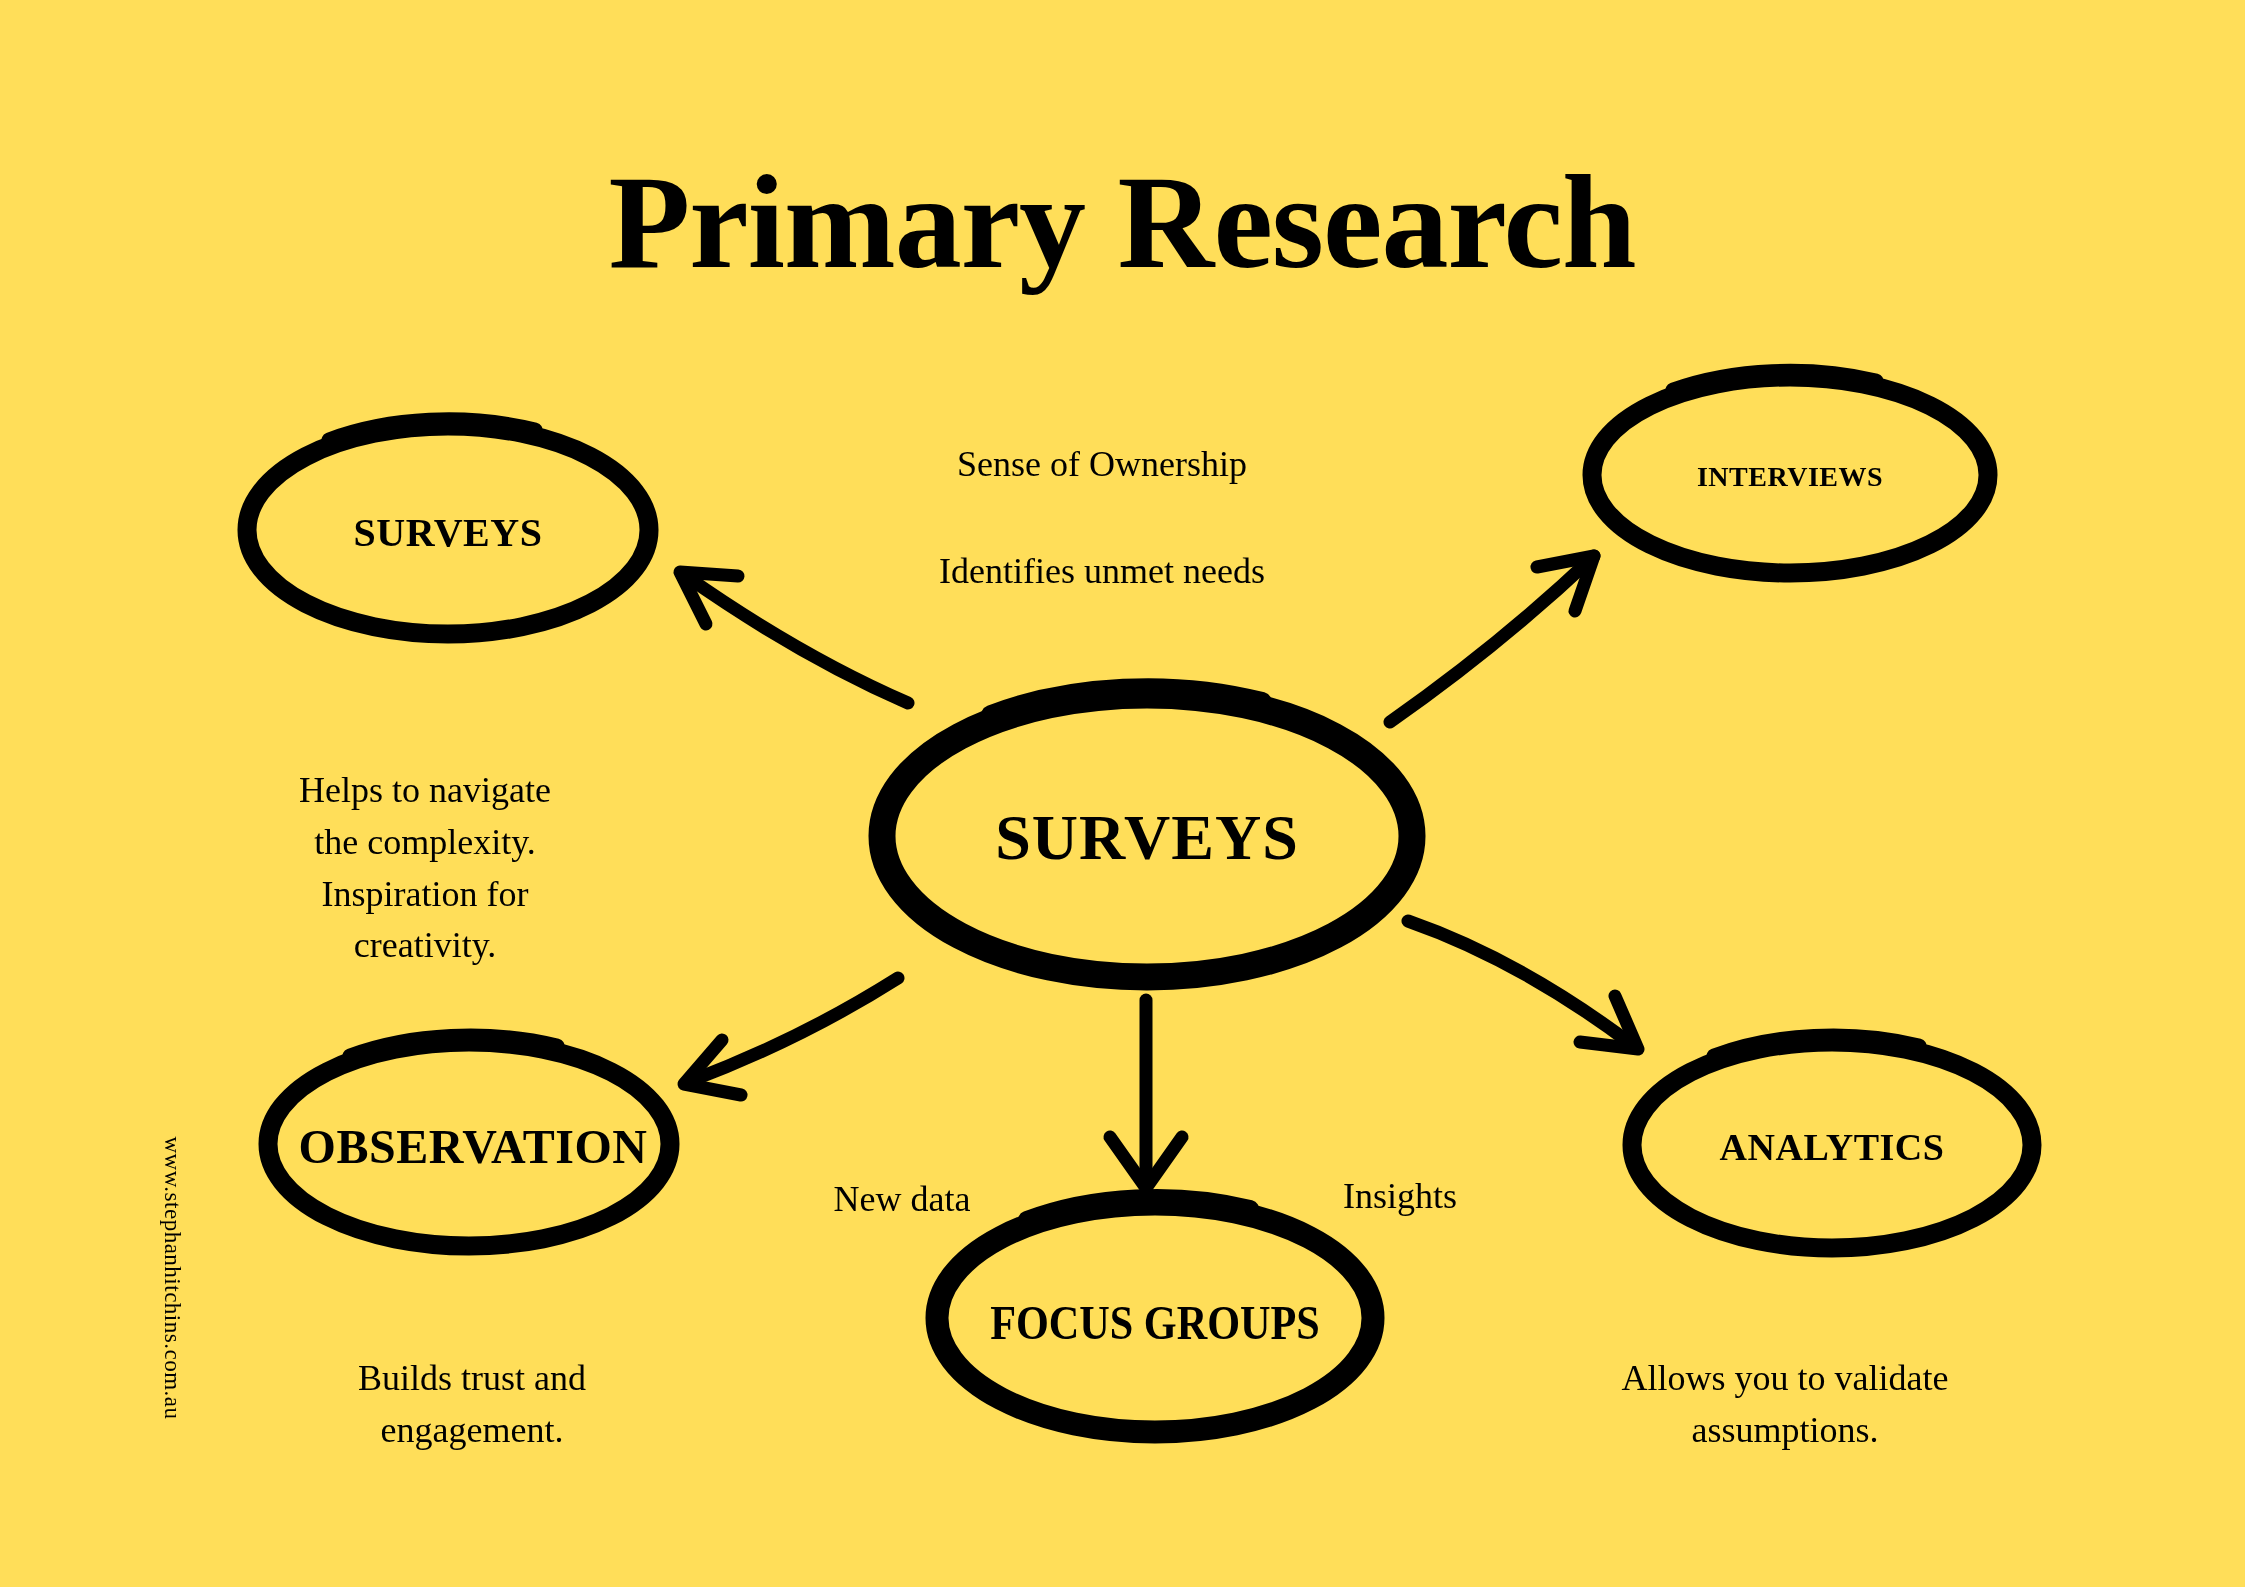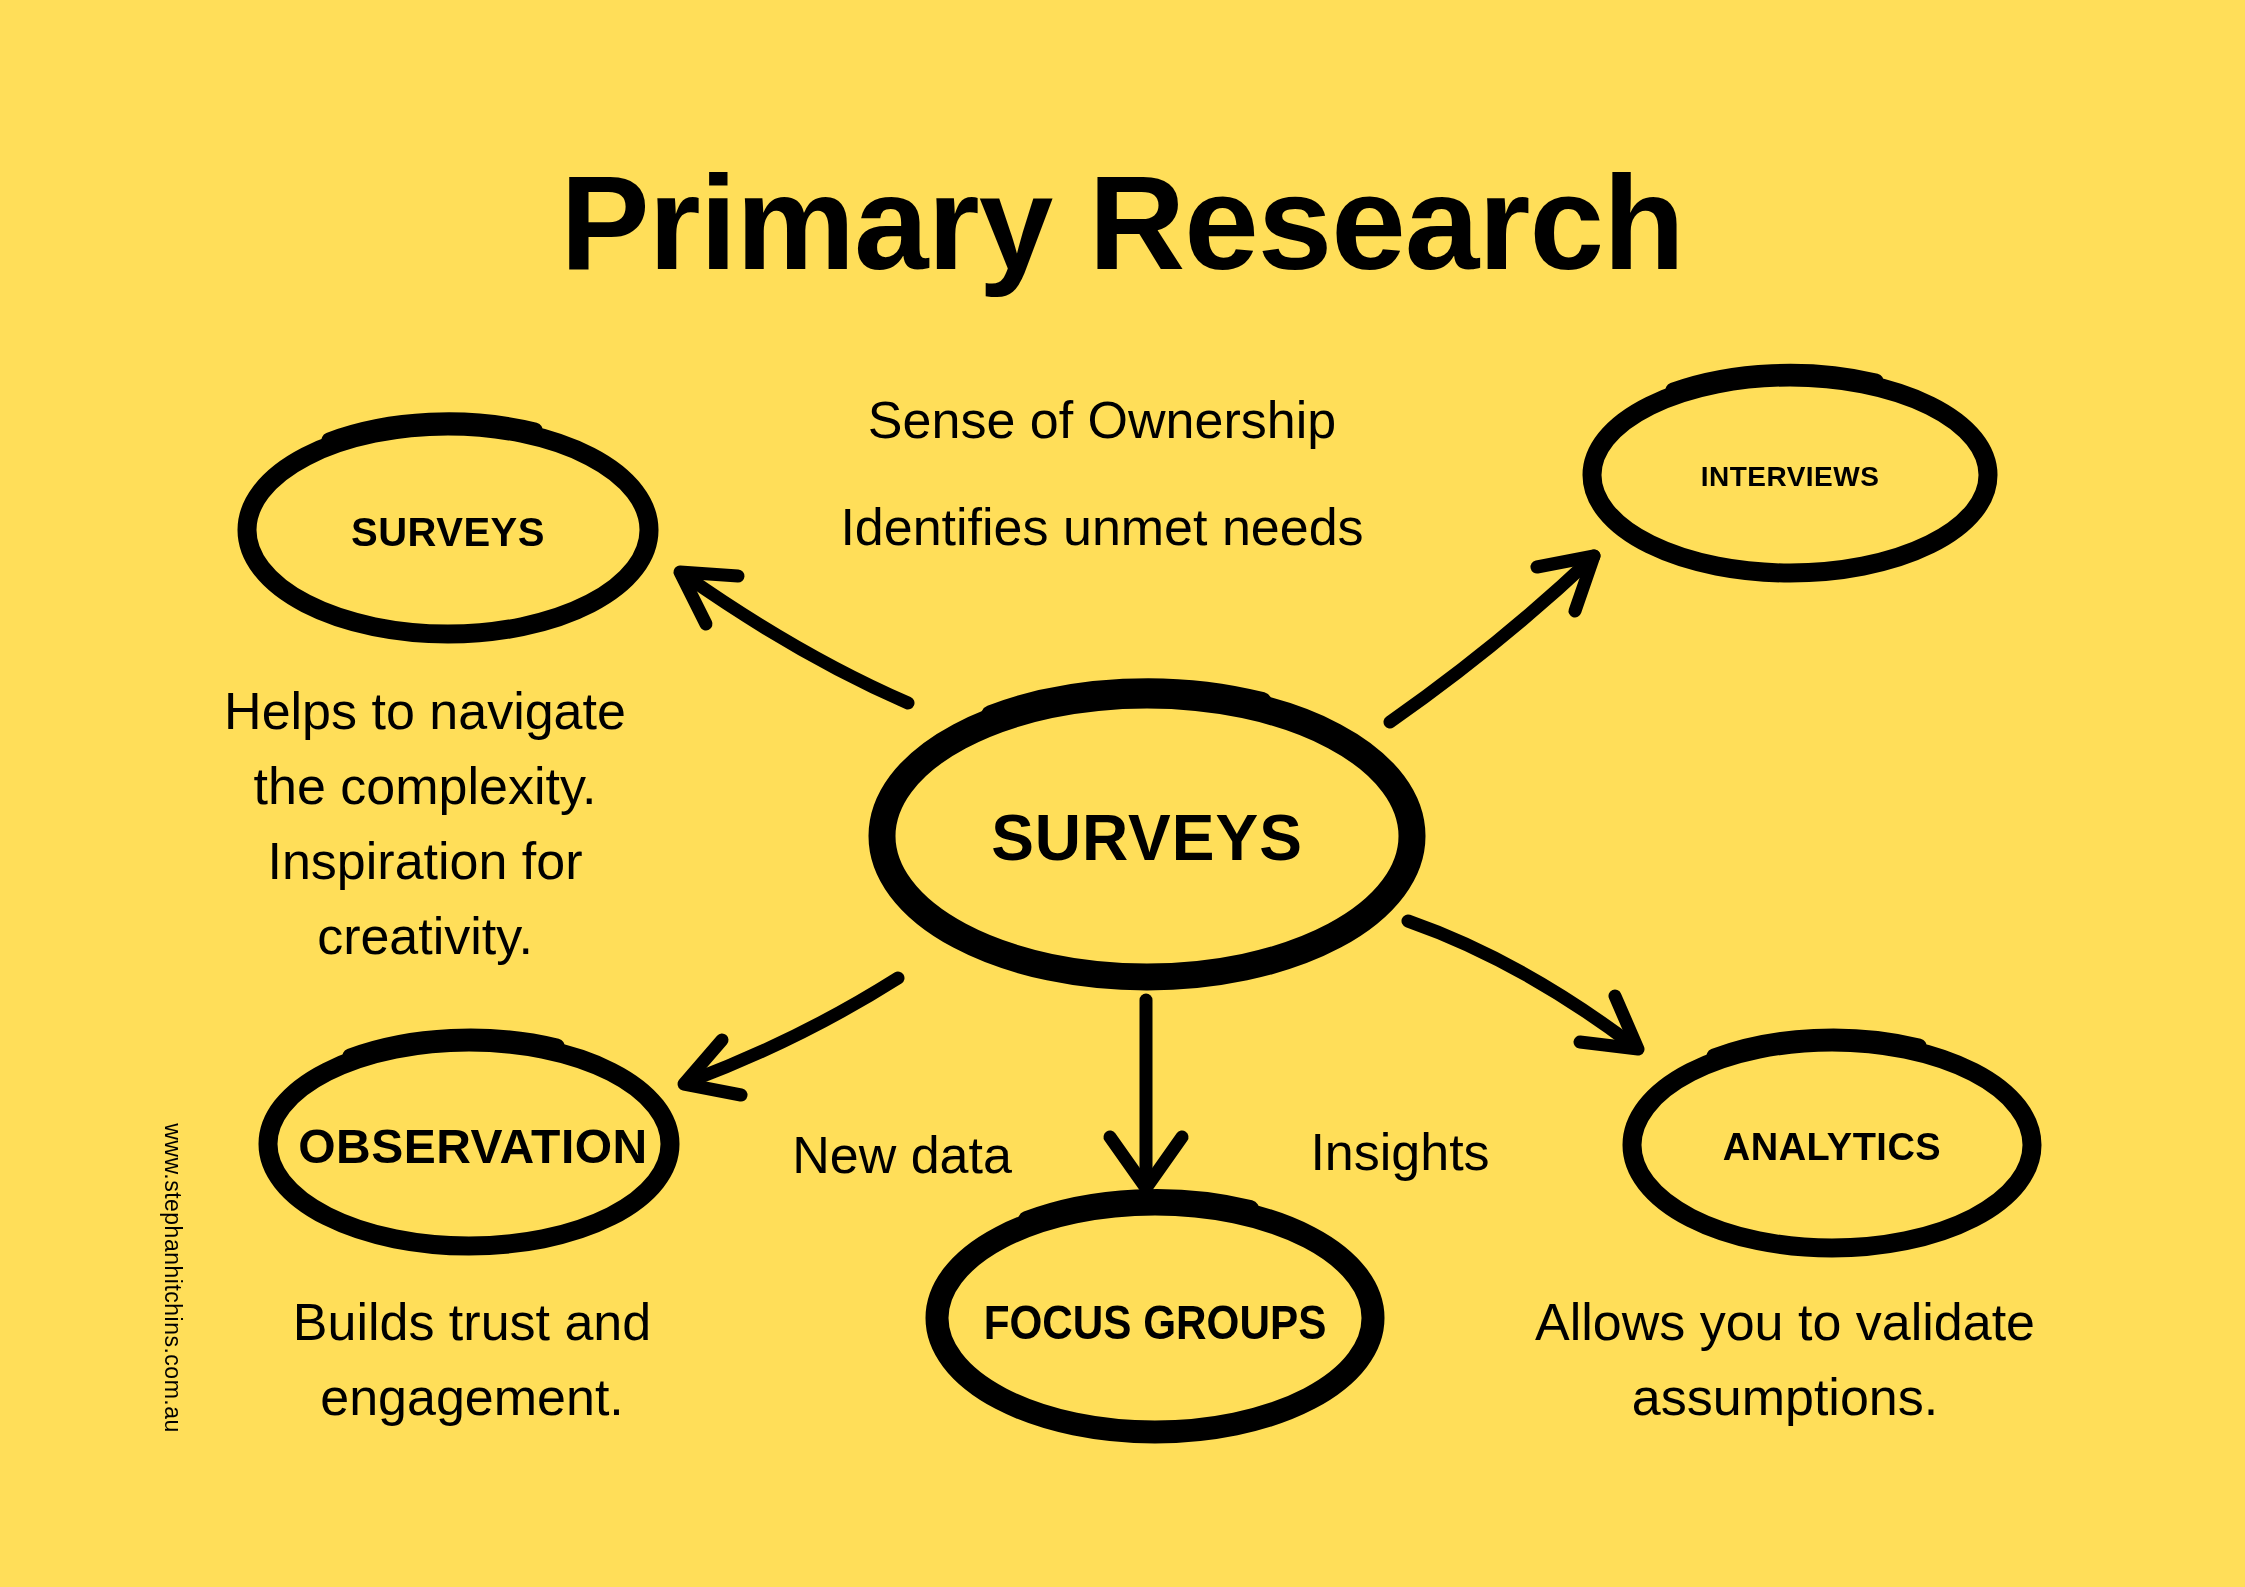--- a/index.html
+++ b/index.html
@@ -4,39 +4,39 @@
 <style>
   :root { --bg:#FFDE59; --ink:#000000; }
   * { margin:0; padding:0; box-sizing:border-box; }
   html,body { width:2245px; height:1587px; }
   body {
     background: var(--bg);
     font-family: "Liberation Sans", "DejaVu Sans", sans-serif;
     color: var(--ink);
     overflow: hidden;
   }
-  .canvas { position:relative; width:1963px; height:1587px; }
+  .canvas { position:relative; width:1963px; height:1587px;font-family:Liberation Serif, serif; }
   .draw-layer { position:absolute; left:0; top:0; width:2245px; height:1587px; color:var(--ink); }
 
   .abs { position:absolute; transform:translate(-50%,-50%); text-align:center; white-space:pre-line; width:max-content; }
 
   .title {
     left:1122px; top:222px;
     font-size:134px; font-weight:bold; letter-spacing:-1px; white-space:nowrap;
   }
 
   .node-label { font-weight:bold; white-space:nowrap; }
   .lbl-primary     { left:1147px; top:838px;  font-size:64px; letter-spacing:1px; }
   .lbl-surveys     { left:448px;  top:532px;  font-size:40px; letter-spacing:0.5px; }
   .lbl-interviews  { left:1790px; top:477px;  font-size:28px; letter-spacing:0.5px; }
   .lbl-observation { left:473px;  top:1146px; font-size:48px; letter-spacing:0.5px; }
   .lbl-analytics   { left:1832px; top:1147px; font-size:38px; letter-spacing:0.5px; }
   .lbl-focus       { left:1155px; top:1322px; font-size:48px; transform:translate(-50%,-50%) scaleX(0.88); }
 
-  .note { font-size:52px; line-height:1.44; }
+  .note { font-size:36px; line-height:1.44;margin-top:45px; }
   .note-sense    { left:1102px; top:420px; }
   .note-unmet    { left:1102px; top:527px; }
   .note-surveys  { left:425px;  top:824px; }
   .note-interviews { left:1828px; top:824px; }
   .note-observation { left:472px; top:1360px; }
   .note-analytics { left:1785px; top:1360px; }
   .note-newdata  { left:902px;  top:1155px; }
   .note-insights { left:1400px; top:1152px;text-align:right; }
 
   .website {

